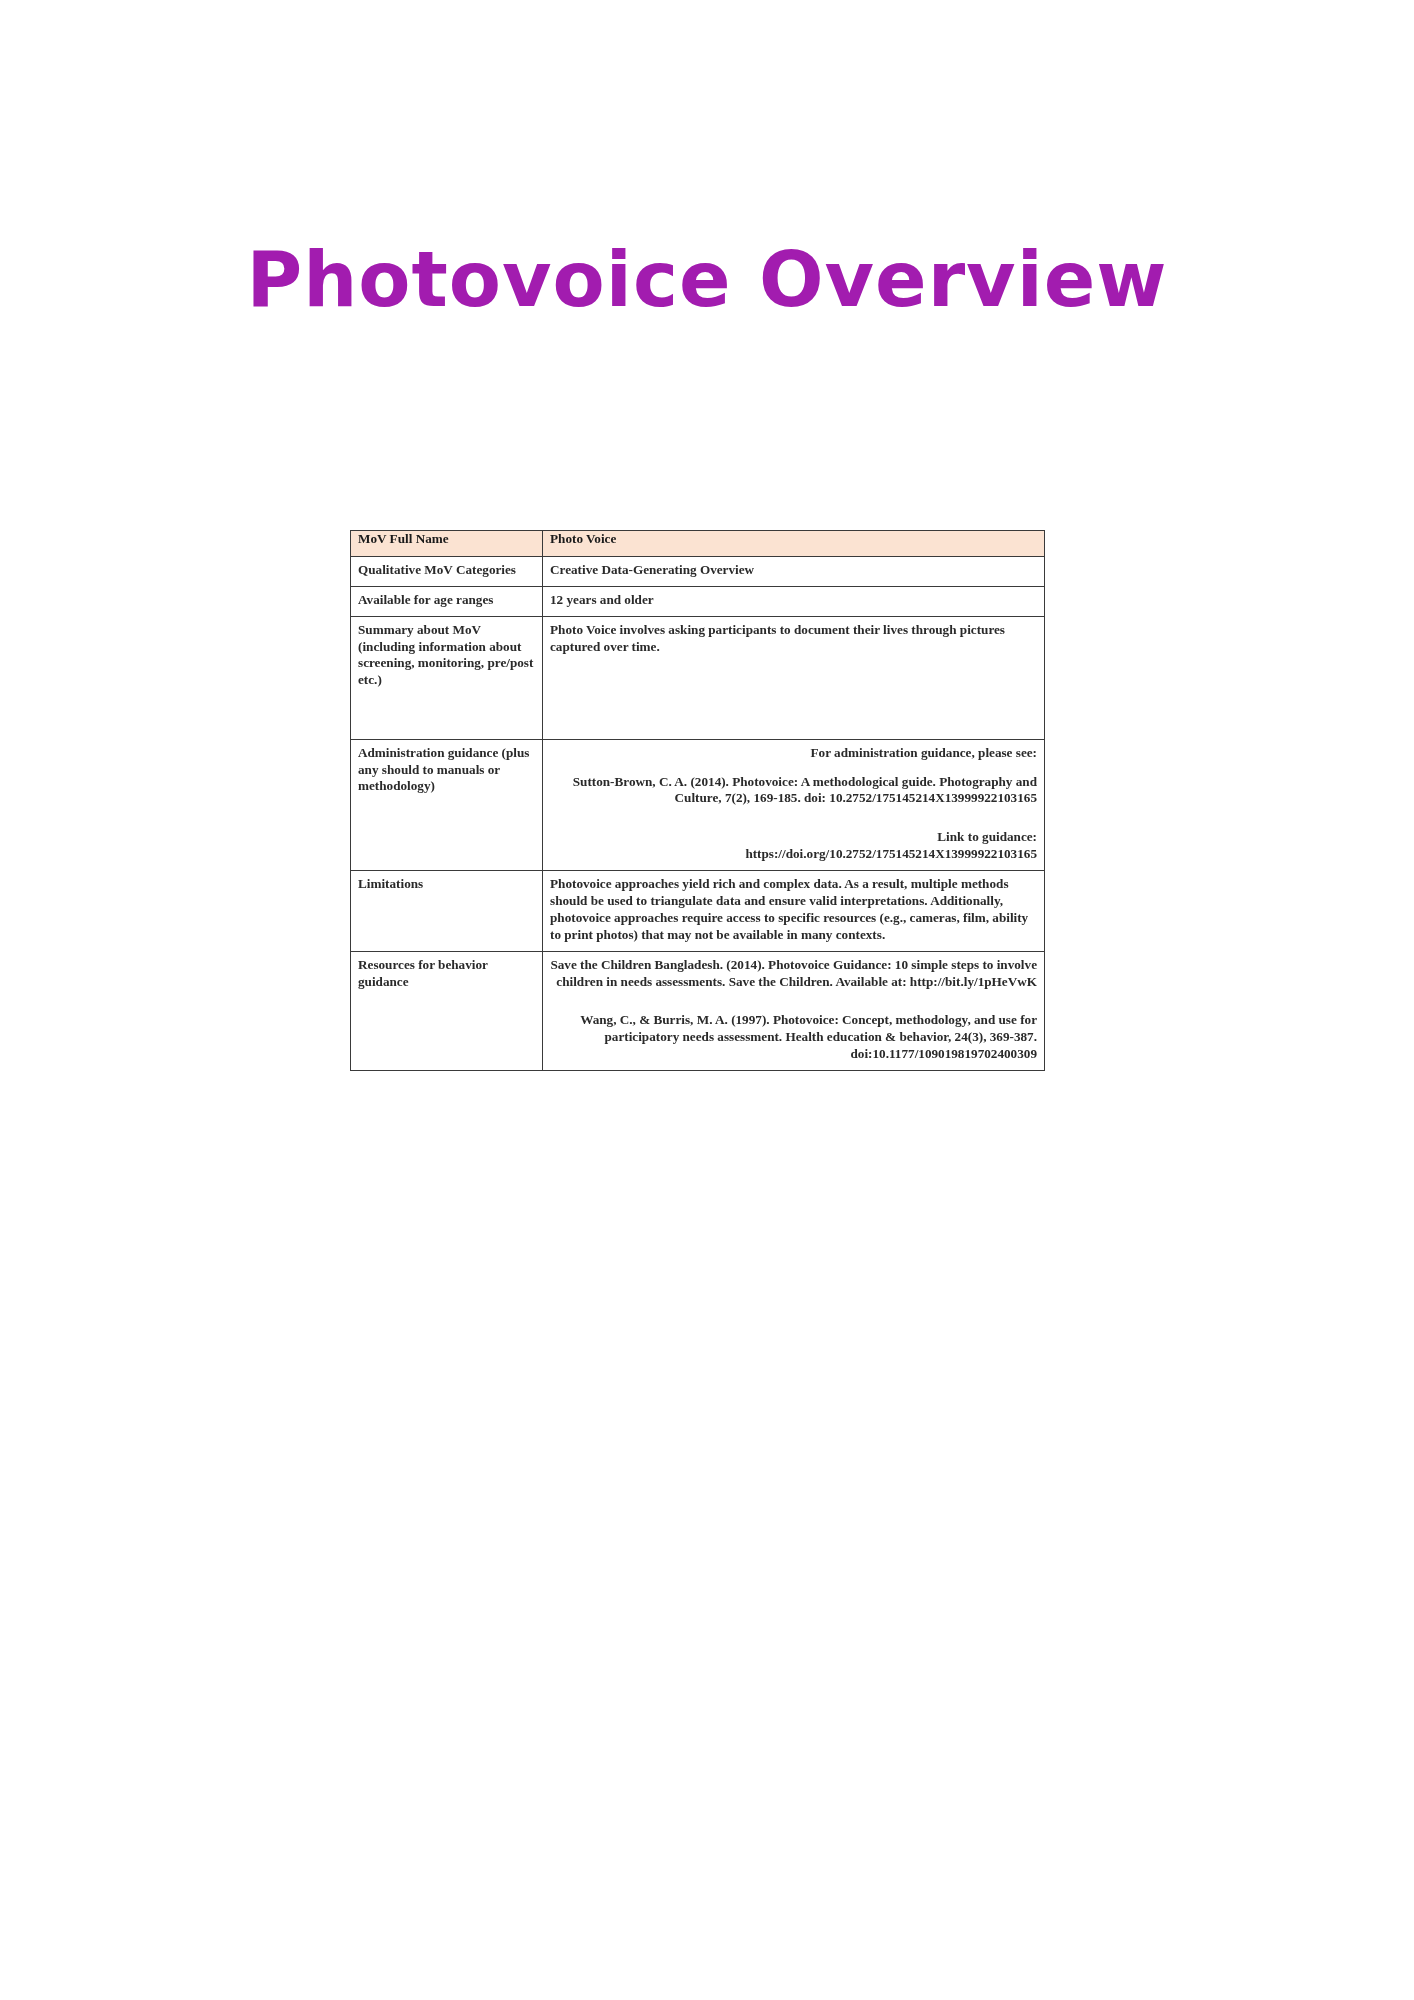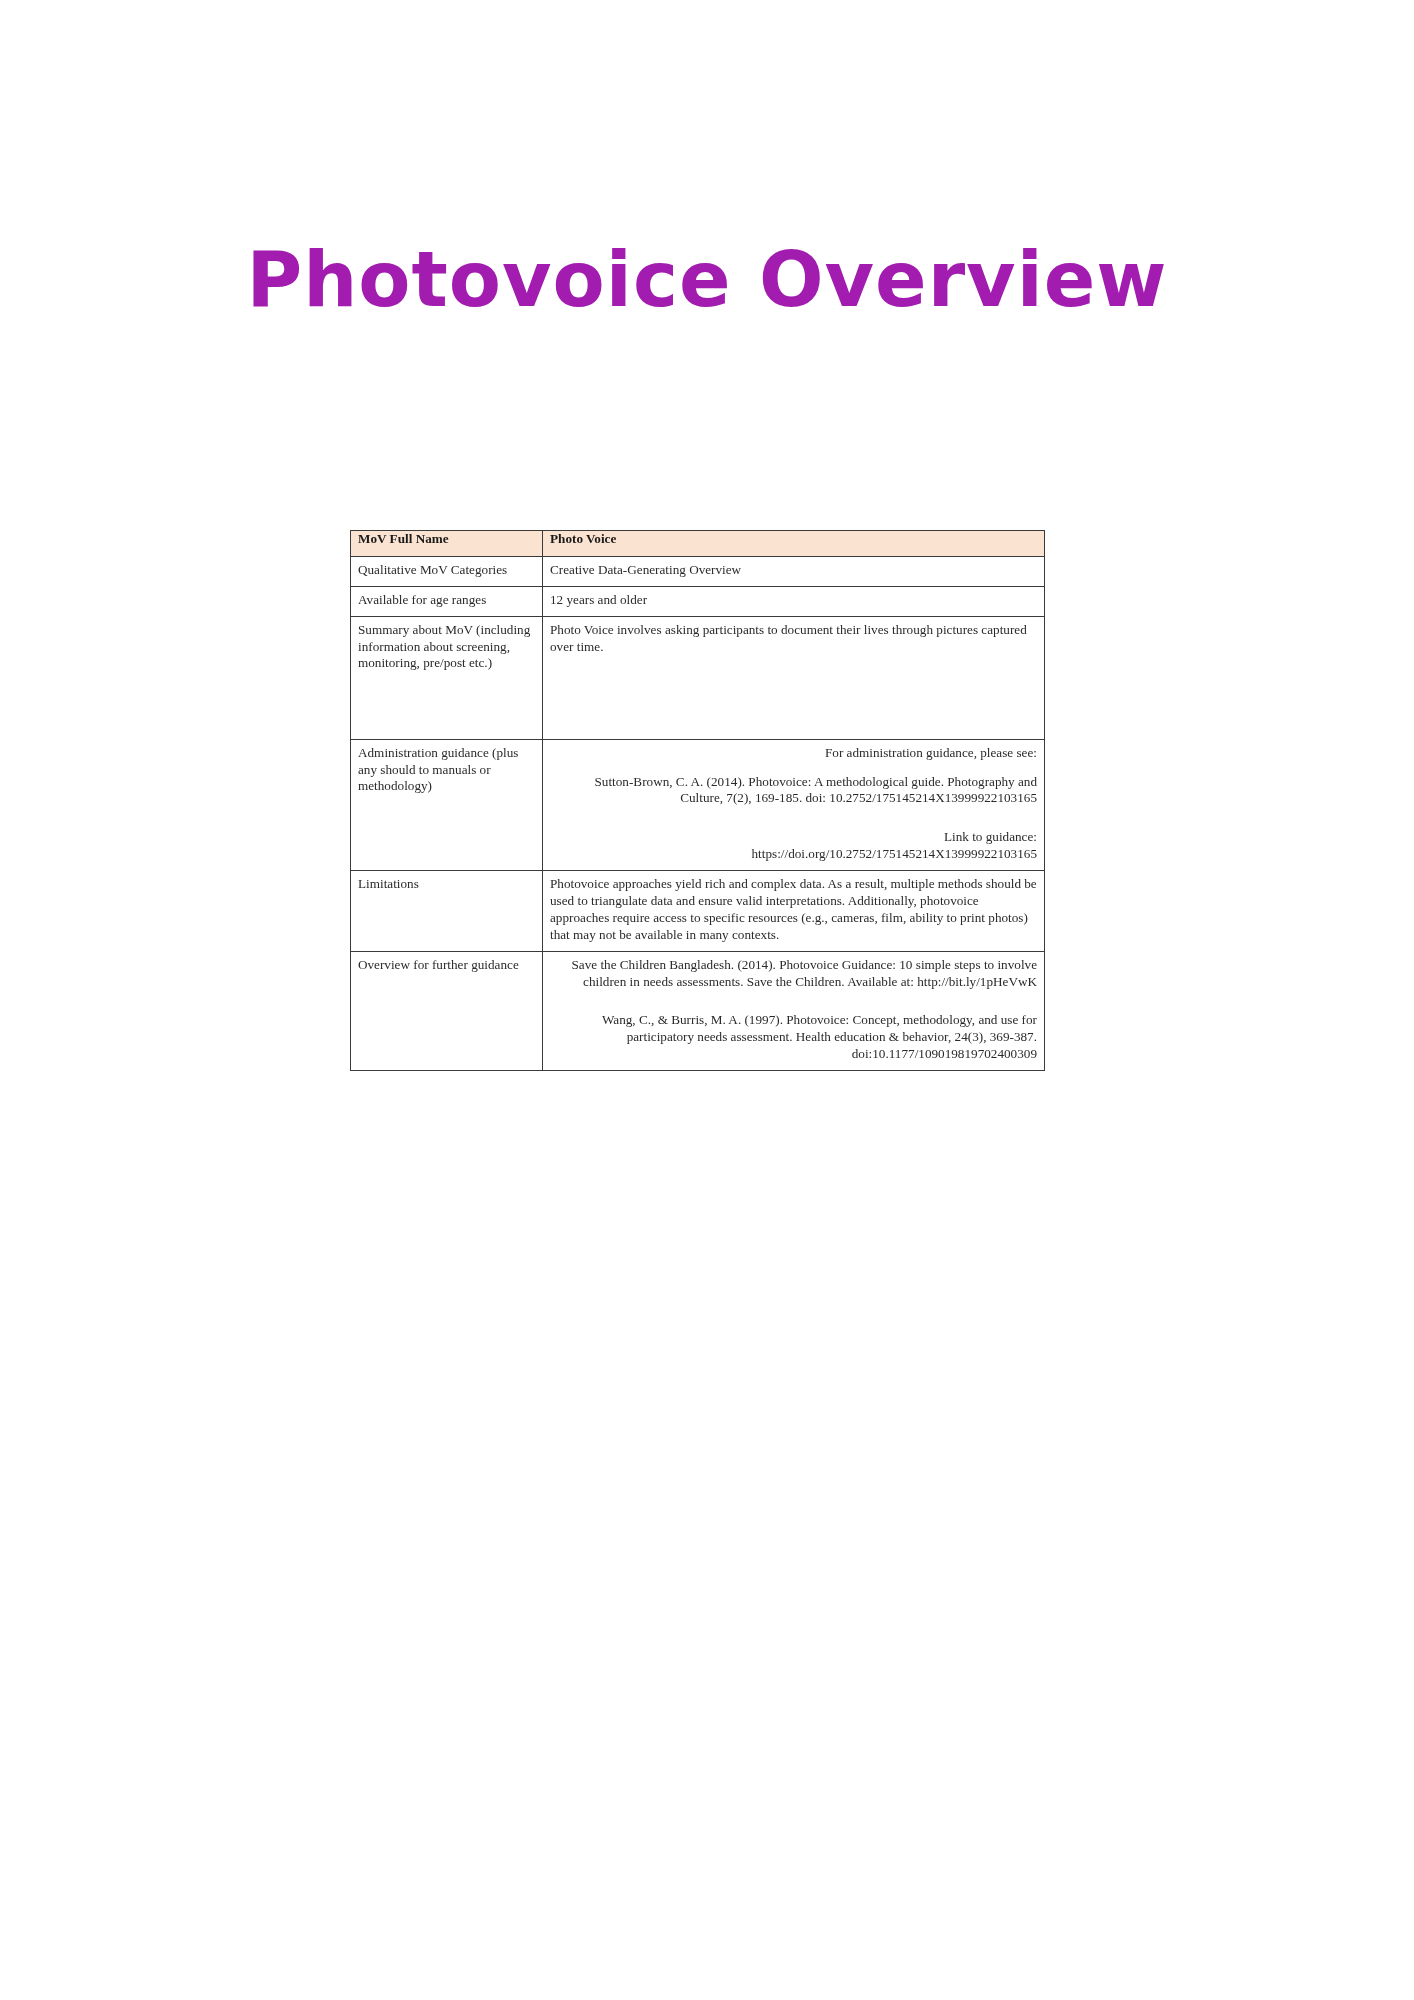--- a/index.html
+++ b/index.html
@@ -46,20 +46,21 @@
     width: 694px;
     table-layout: fixed;
     font-size: 13.2px;
     line-height: 1.28;
   }
   table.mov td {
     border: 1px solid #3a3a3a;
     vertical-align: top;
     padding: 5px 7px 7px 7px;
     color: #2a2a2a;
+    font-weight: bold;
   }
   col.c1 { width: 192px; }
   col.c2 { width: 502px; }
 
   tr.header-row td {
     background: #fbe3d2;
     font-weight: bold;
     color: #1a1a1a;
     padding-top: 0;
     padding-bottom: 8px;
@@ -111,21 +112,21 @@
             <p class="para" style="margin-top:0">https://doi.org/10.2752/175145214X13999922103165</p>
           </td>
         </tr>
 
         <tr>
           <td>Limitations</td>
           <td>Photovoice approaches yield rich and complex data. As a result, multiple methods should be used to triangulate data and ensure valid interpretations. Additionally, photovoice approaches require access to specific resources (e.g., cameras, film, ability to print photos) that may not be available in many contexts.</td>
         </tr>
 
         <tr>
-          <td>Overview for further guidance</td>
+          <td>Resources for behavior guidance</td>
           <td>
             <p class="para">Save the Children Bangladesh. (2014). Photovoice Guidance: 10 simple steps to involve children in needs assessments. Save the Children. Available at: http://bit.ly/1pHeVwK</p>
             <p class="para">Wang, C., &amp; Burris, M. A. (1997). Photovoice: Concept, methodology, and use for participatory needs assessment. Health education &amp; behavior, 24(3), 369-387. doi:10.1177/109019819702400309</p>
           </td>
         </tr>
       </tbody>
     </table>
   </div>
 
 </div>

